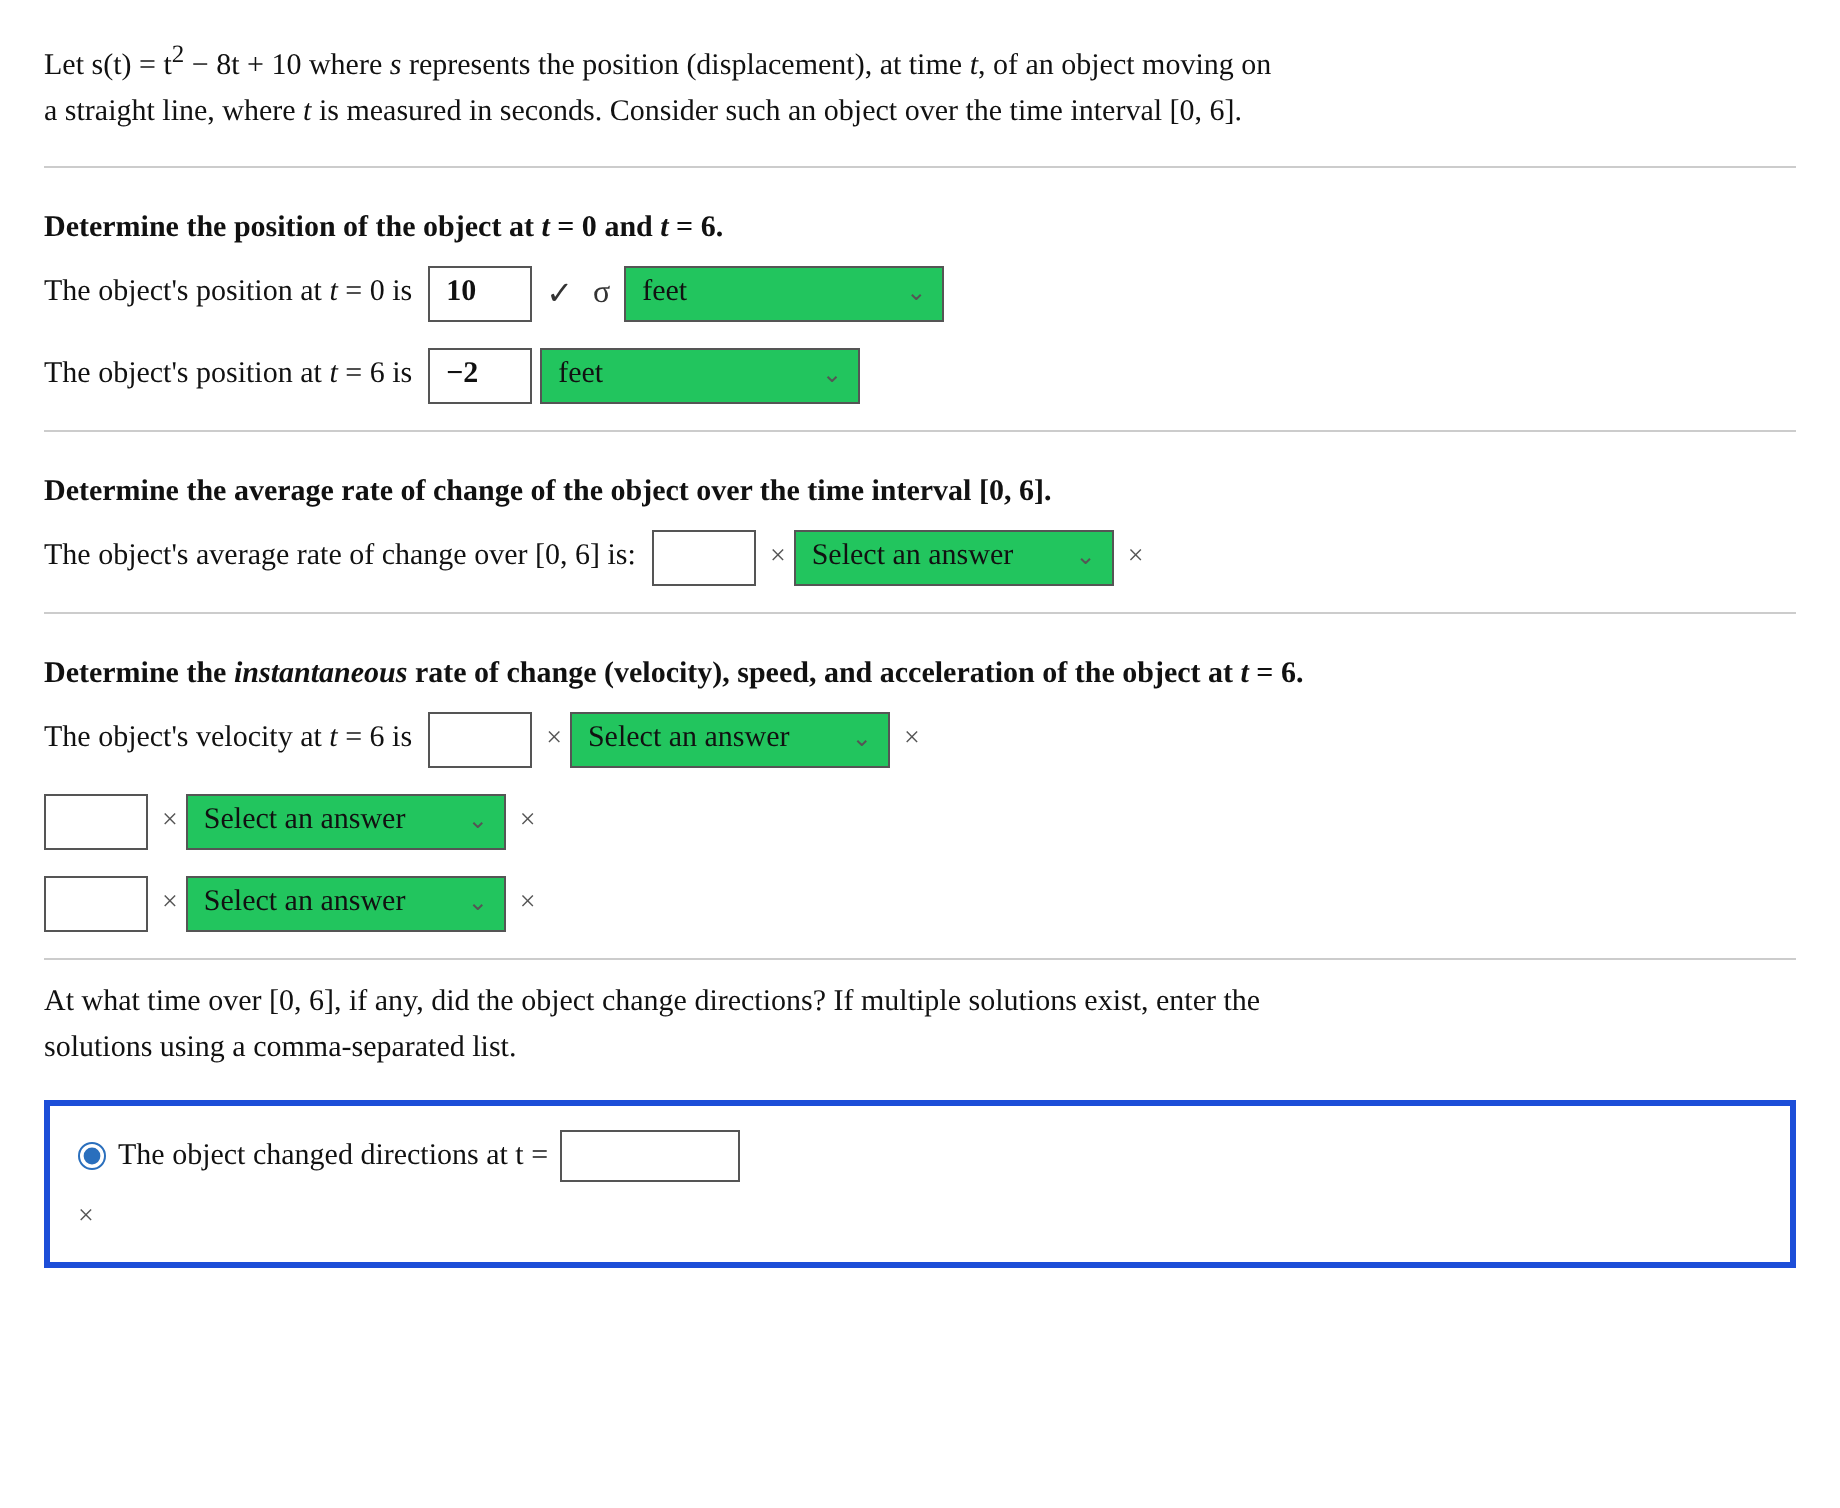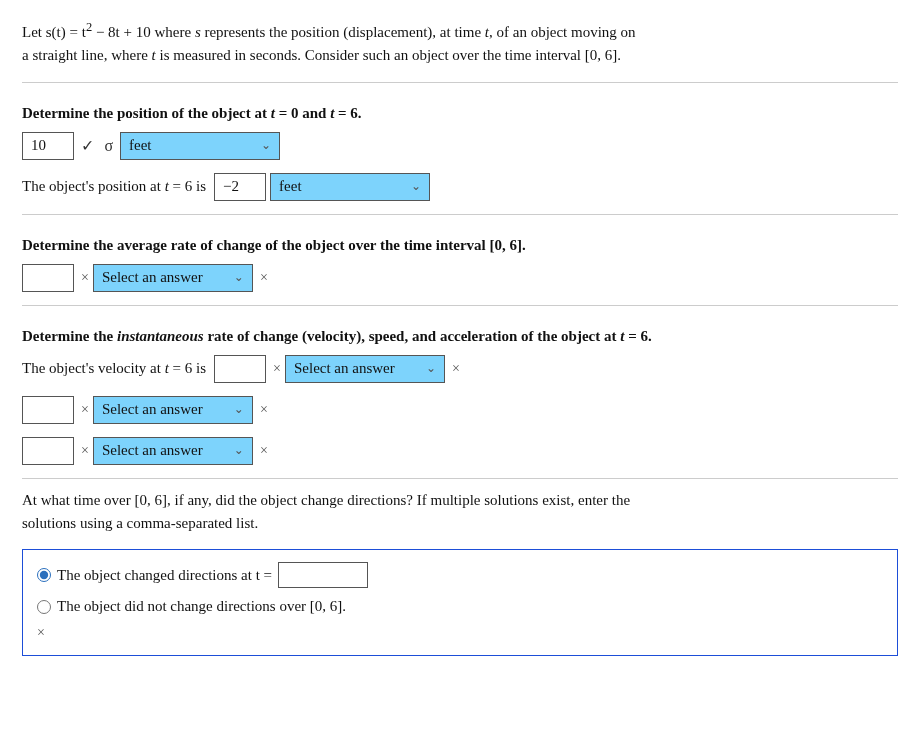--- a/index.html
+++ b/index.html
@@ -37,41 +37,42 @@
     .answer-box {
       border: 1px solid #555;
       padding: 3px 8px;
       min-width: 52px;
       height: 28px;
       display: inline-flex;
       align-items: center;
       font-size: 15px;
       background: #fff;
       font-family: Georgia, serif;
+      font-weight: bold;
     }
     .check-icon {
       color: #333;
       font-size: 16px;
       margin: 0 3px;
     }
     .sigma-icon {
       font-size: 16px;
       margin: 0 3px;
       color: #333;
     }
     .dropdown-box {
       border: 1px solid #555;
       padding: 3px 8px;
       min-width: 160px;
       height: 28px;
       display: inline-flex;
       align-items: center;
       justify-content: space-between;
       font-size: 15px;
-      background: #7dd3fc;
+      background: #22c55e;
       cursor: pointer;
       font-family: Georgia, serif;
     }
     .dropdown-box .chevron {
       margin-left: 8px;
       font-size: 12px;
       color: #555;
     }
     .x-btn {
       color: #555;
@@ -89,21 +90,21 @@
       align-items: center;
       font-size: 15px;
       background: #fff;
     }
     .divider {
       border: none;
       border-top: 1px solid #ccc;
       margin: 10px 0;
     }
     .radio-section {
-      border: 1px solid #1d4ed8;
+      border: 3px solid #1d4ed8;
       padding: 12px 14px 14px 14px;
       margin-top: 8px;
     }
     .radio-row {
       display: flex;
       align-items: center;
       margin-bottom: 10px;
       gap: 6px;
       font-size: 15px;
     }
@@ -138,20 +139,21 @@
   a straight line, where <span class="math italic">t</span> is measured in seconds. Consider such an object over the time interval <span class="math">[0, 6]</span>.
 </p>
 
 <hr class="divider">
 
 <div class="section-title">
   Determine the position of the object at <span class="math"><i>t</i> = 0</span> and <span class="math"><i>t</i> = 6</span>.
 </div>
 
 <div class="row">
+  <span class="row-label">The object's position at <span class="math"><i>t</i> = 0</span> is</span>
   <span class="answer-box">10</span>
   <span class="check-icon">✓</span>
   <span class="sigma-icon">σ</span>
   <span class="dropdown-box">
     <span>feet</span>
     <span class="chevron">⌄</span>
   </span>
 </div>
 
 <div class="row">
@@ -163,20 +165,21 @@
   </span>
 </div>
 
 <hr class="divider">
 
 <div class="section-title">
   Determine the average rate of change of the object over the time interval <span class="math">[0, 6]</span>.
 </div>
 
 <div class="row">
+  <span class="row-label">The object's average rate of change over <span class="math">[0, 6]</span> is:</span>
   <span class="input-blank">&nbsp;</span>
   <span class="x-btn">×</span>
   <span class="dropdown-box">
     <span>Select an answer</span>
     <span class="chevron">⌄</span>
   </span>
   <span class="x-btn">×</span>
 </div>
 
 <hr class="divider">
@@ -224,20 +227,14 @@
 </p>
 
 <div class="radio-section">
   <div class="radio-row">
     <input type="radio" name="direction" id="radio-changed" checked="" style="">
     <label for="radio-changed">
       <span>The object changed directions at t =</span>
     </label>
     <input type="text" class="text-input" value="" style="">
   </div>
-  <div class="radio-row">
-    <input type="radio" name="direction" id="radio-no-change" style="">
-    <label for="radio-no-change">
-      <span>The object did not change directions over [0, 6].</span>
-    </label>
-  </div>
   <div class="x-bottom">×</div>
 </div>
 
 </body></html>

